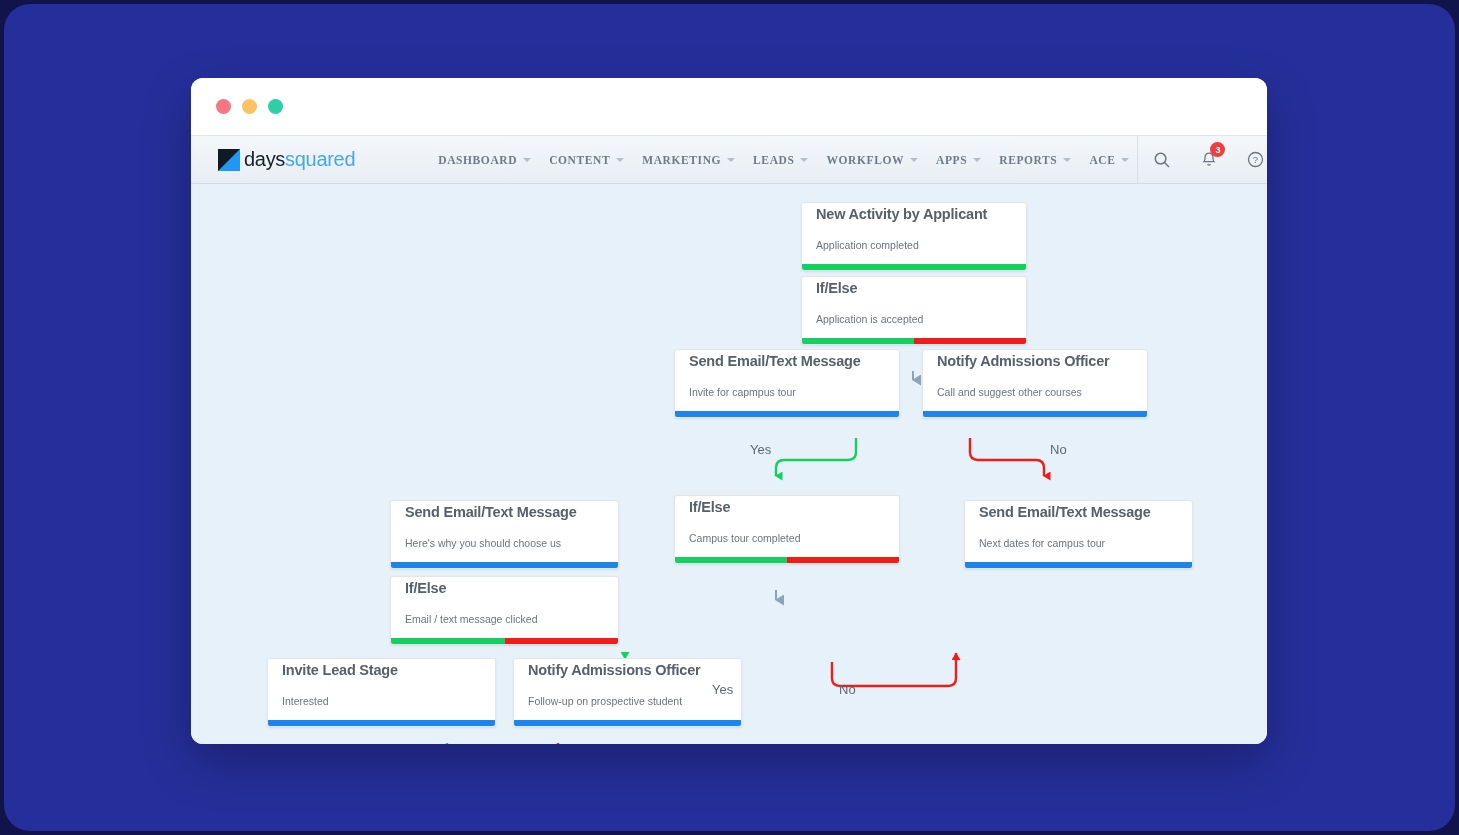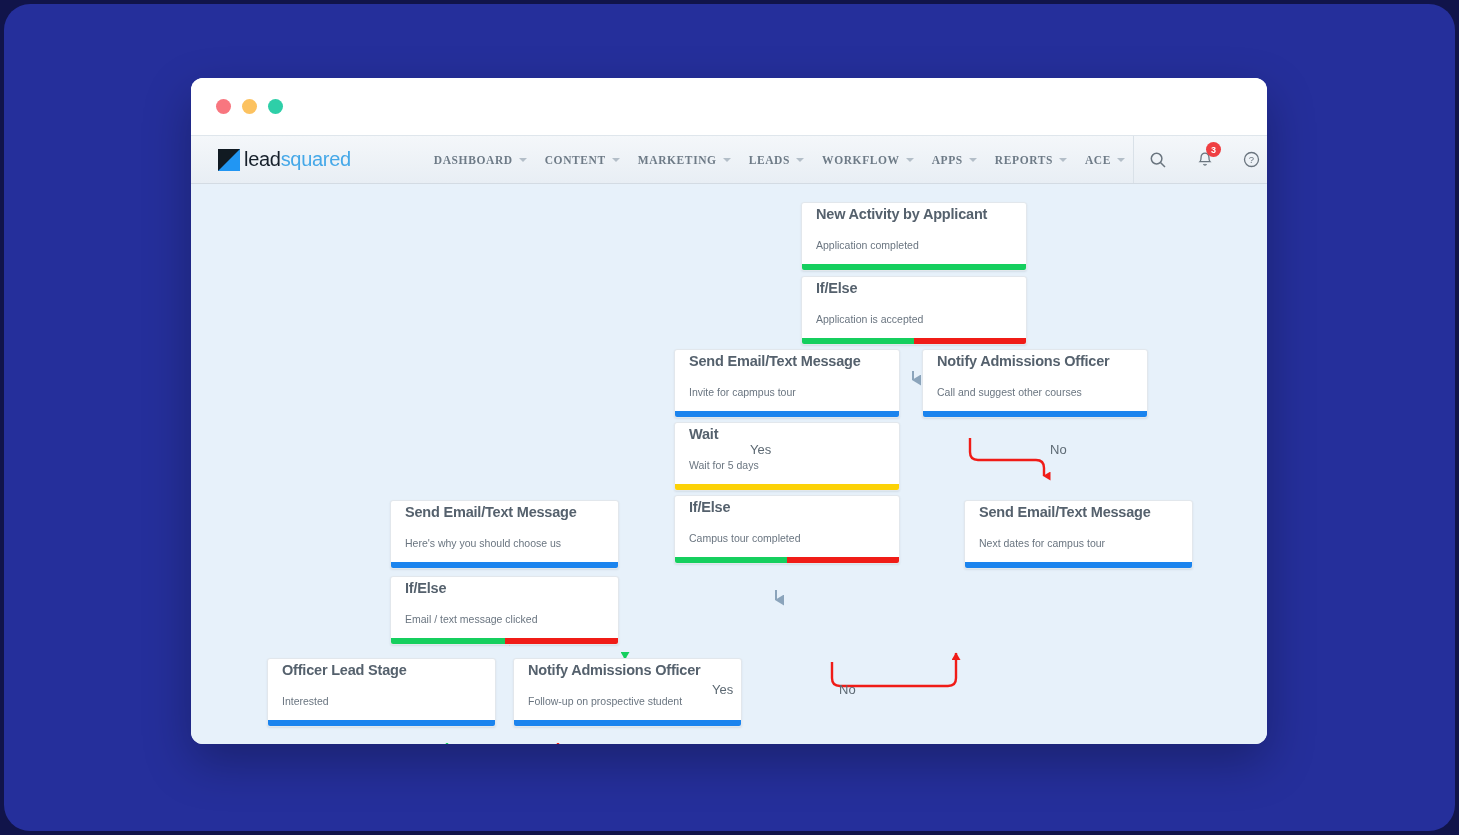--- a/index.html
+++ b/index.html
@@ -93,21 +93,21 @@
       <div class="dot amber"></div>
       <div class="dot green"></div>
     </div>
 
     <div class="navbar">
       <div class="logo">
         <div class="logo-mark">
           <div class="sq"></div>
             <div class="tri"></div>
         </div>
-        <div class="logo-text"><span class="a">lead</span><span class="b">squared</span></div>
+        <div class="logo-text"><span class="a">days</span><span class="b">squared</span></div>
       </div>
 
       <div class="menu">
         <div class="menu-item">
             <span class="lbl">DASHBOARD</span>
             <span class="caret"></span>
           </div>
         <div class="menu-item">
             <span class="lbl">CONTENT</span>
             <span class="caret"></span>
@@ -233,27 +233,20 @@
       </div>
 
       <div class="node" style="left:731px;top:165px;width:224px;">
         <div class="body">
             <div class="ttl">Notify Admissions Officer</div>
         <div class="sub">Call and suggest other courses</div>
           </div>
         <div class="bar blue"></div>
       </div>
 
-      <div class="node" style="left:483px;top:238px;width:224px;">
-        <div class="body">
-            <div class="ttl">Wait</div>
-        <div class="sub">Wait for 5 days</div>
-          </div>
-        <div class="bar yellow"></div>
-      </div>
 
       <div class="node" style="left:483px;top:311px;width:224px;">
         <div class="body">
             <div class="ttl">If/Else</div>
         <div class="sub">Campus tour completed</div>
           </div>
         <div class="bar">
             <div class="g" style="width:50%"></div>
             <div class="r" style="width:50%"></div>
           </div>
@@ -281,21 +274,21 @@
         <div class="sub">Email / text message clicked</div>
           </div>
         <div class="bar">
             <div class="g" style="width:50%"></div>
             <div class="r" style="width:50%"></div>
           </div>
       </div>
 
       <div class="node" style="left:76px;top:474px;width:227px;">
         <div class="body">
-            <div class="ttl">Officer Lead Stage</div>
+            <div class="ttl">Invite Lead Stage</div>
         <div class="sub">Interested</div>
           </div>
         <div class="bar blue"></div>
       </div>
 
       <div class="node" style="left:322px;top:474px;width:227px;">
         <div class="body">
             <div class="ttl">Notify Admissions Officer</div>
         <div class="sub">Follow-up on prospective student</div>
           </div>

